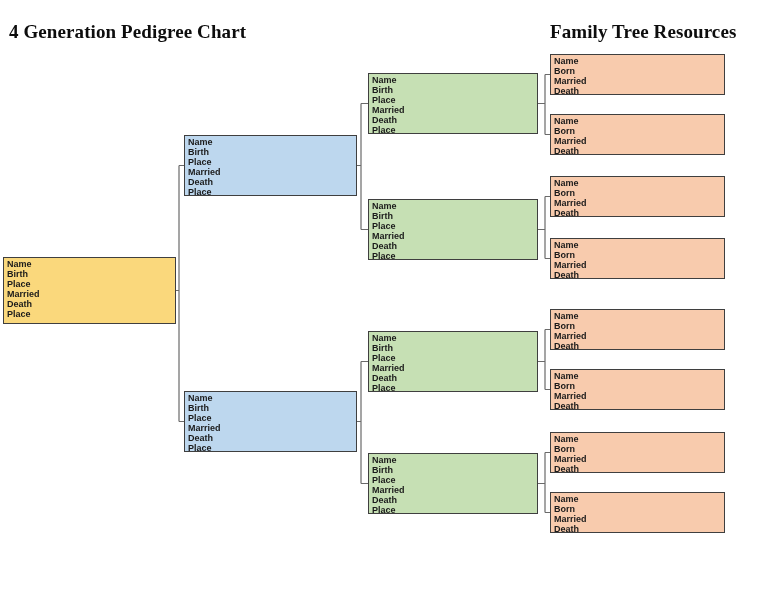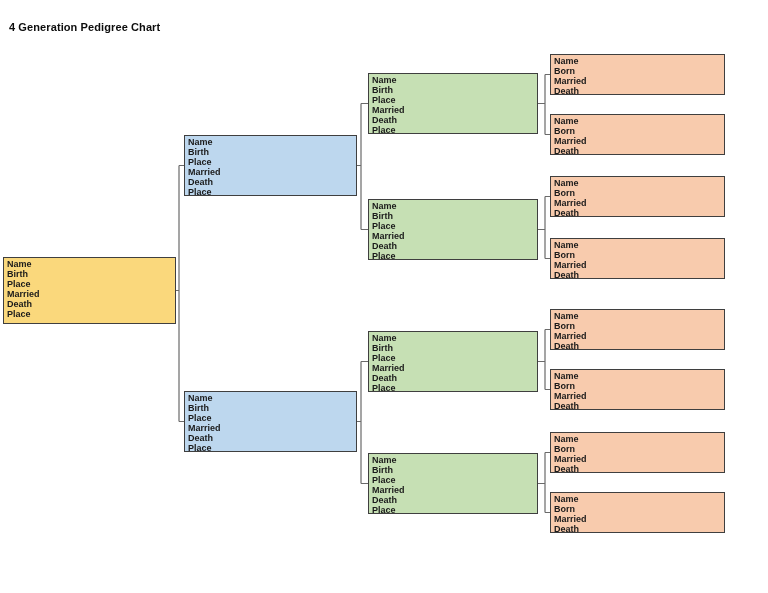--- a/index.html
+++ b/index.html
@@ -13,25 +13,26 @@
   }
   .canvas {
     position: relative;
     width: 768px;
     height: 593px;
     background: #ffffff;
   }
   .title {
     position: absolute;
     top: 21px;
-    font-size: 11px;
+    font-size: 19px;
     font-weight: bold;
     color: #0d0d0d;
     letter-spacing: 0.1px;
     white-space: nowrap;
+    font-family: Liberation Serif, serif;
   }
   .title.left  { left: 9px; }
   .title.right { left: 550px; }
   #connectors {
     position: absolute;
     left: 0; top: 0;
     width: 768px;
     height: 593px;
   }
   .pbox {
@@ -48,20 +49,21 @@
     line-height: 10px;
     color: #1a1a1a;
     white-space: nowrap;
   }
 </style>
 </head>
 <body>
 
 <div class="canvas">
   <div class="title left">4 Generation Pedigree Chart</div>
+  <div class="title right">Family Tree Resources</div>
   <svg id="connectors" xmlns="http://www.w3.org/2000/svg" viewBox="0 0 768 593">
       <path d="M176 290.5 H179 M179 165.5 V421.5 M179 165.5 H184 M179 421.5 H184 M357 165.5 H361 M361 103.5 V229.5 M361 103.5 H368 M361 229.5 H368 M357 421.5 H361 M361 361.5 V483.5 M361 361.5 H368 M361 483.5 H368 M538 103.5 H545 M545 74.5 V134.5 M545 74.5 H550 M545 134.5 H550 M538 229.5 H545 M545 196.5 V258.5 M545 196.5 H550 M545 258.5 H550 M538 361.5 H545 M545 329.5 V389.5 M545 329.5 H550 M545 389.5 H550 M538 483.5 H545 M545 452.5 V512.5 M545 452.5 H550 M545 512.5 H550" fill="none" stroke="#6A6A6A" stroke-width="1.2"></path>
     </svg>
   <div id="boxes">
       <div class="pbox" style="left: 3px; top: 257px; width: 173px; height: 67px; background: rgb(250, 216, 124); border-color: rgb(63, 63, 63);">
         <span class="fline" style="color: rgb(26, 26, 26);">Name</span>
         <span class="fline" style="color: rgb(26, 26, 26);">Birth</span>
         <span class="fline" style="color: rgb(26, 26, 26);">Place</span>
         <span class="fline" style="color: rgb(26, 26, 26);">Married</span>
         <span class="fline" style="color: rgb(26, 26, 26);">Death</span>

